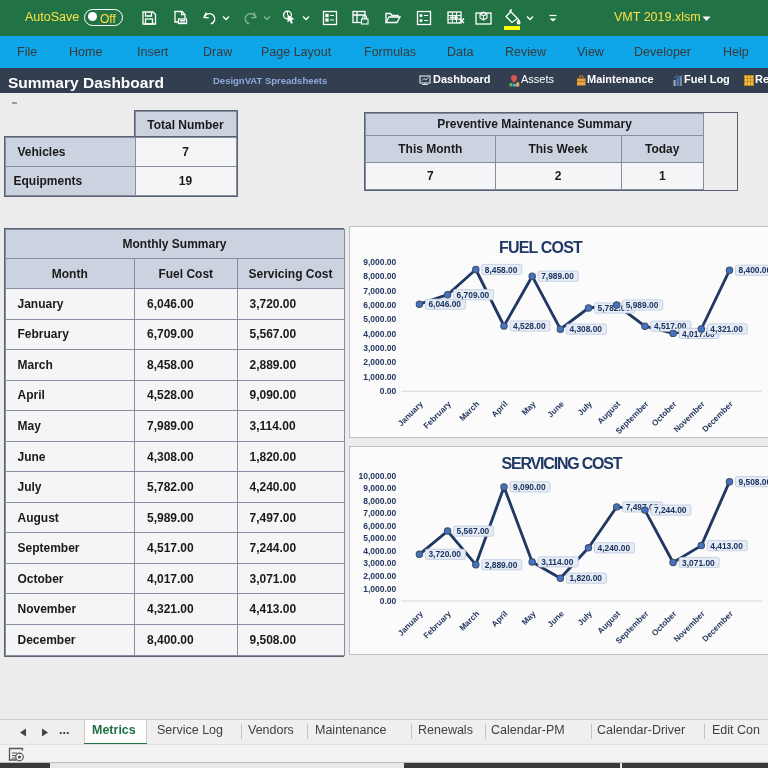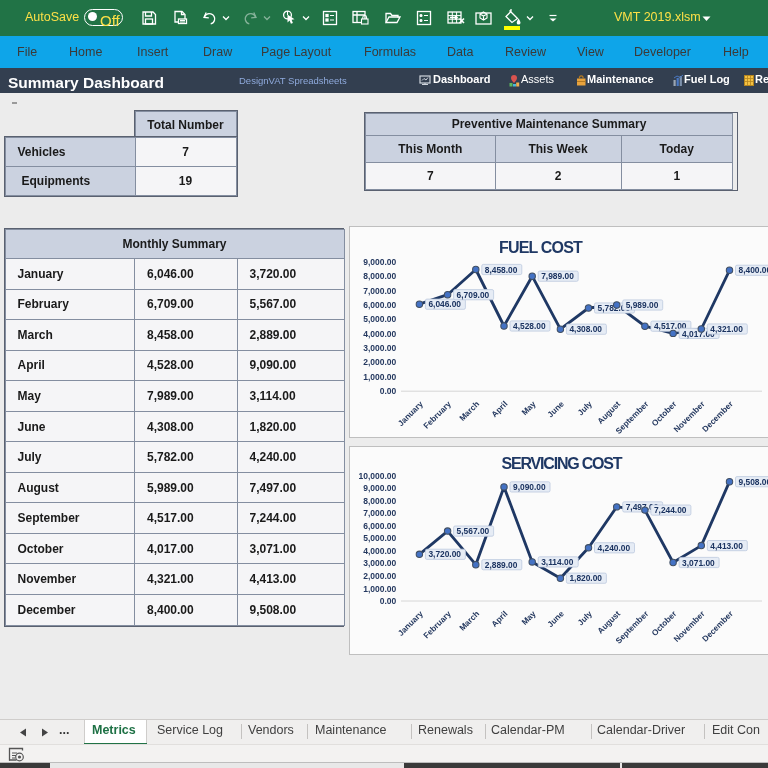--- a/index.html
+++ b/index.html
@@ -19,21 +19,21 @@
 .tabsep{position:absolute;top:3.5px;height:15px;width:1px;background:#c4c2c0}
 .tabtx{position:absolute;top:2.5px;font-size:12.5px;color:#404040;white-space:nowrap}
 #statusbar{position:absolute;left:0;top:744px;width:768px;height:19px;background:#f3f2f1;border-top:1px solid #e1dfdd}
 #taskstrip{position:absolute;left:0;top:763px;width:768px;height:5px;background:#e8e8e8}
 .dk{position:absolute;top:0;height:5px;background:#3a3a3a}
 </style></head><body>
 <div id="titlebar">
 <span style="position:absolute;left:25px;top:10px;font-size:12.5px">AutoSave</span>
 <div style="position:absolute;left:84px;top:9px;width:39px;height:17px;border:1.4px solid #fff;border-radius:9px">
       <div style="position:absolute;left:2.5px;top:2.2px;width:9px;height:9px;border-radius:50%;background:#fff"></div>
-      <span style="position:absolute;left:15px;top:2px;font-size:15px">Off</span>
+      <span style="position:absolute;left:15px;top:2px;font-size:12px">Off</span>
     </div>
 <svg class="abs" style="left:141px;top:10.0px" width="16" height="16" viewBox="0 0 16 16" fill="none" stroke="#ffffff" stroke-width="1.3">
       <path d="M2 2 h10 l2.5 2.5 V14 H2 Z"></path>
       <path d="M4.5 2 v4 h6 v-4"></path>
       <rect x="4.5" y="9" width="7" height="5"></rect>
     </svg>
 <svg class="abs" style="left:172px;top:10.0px" width="16" height="16" viewBox="0 0 16 16" fill="none" stroke="#ffffff" stroke-width="1.3">
       <path d="M3 1.5 h7 l3 3 V12 H3 Z"></path>
       <path d="M9.5 1.5 v3 h3"></path>
       <rect x="6.5" y="9" width="8" height="4.5" fill="#217346"></rect>
@@ -118,21 +118,21 @@
     <span style="left:261px">Page Layout</span>
     <span style="left:364px">Formulas</span>
     <span style="left:447px">Data</span>
     <span style="left:505px">Review</span>
     <span style="left:577px">View</span>
     <span style="left:634px">Developer</span>
     <span style="left:723px">Help</span>
   </div>
 <div id="banner">
 <span style="position:absolute;left:8px;top:5.5px;font-size:15.5px;font-weight:bold;color:#fff">Summary Dashboard</span>
-<span style="position:absolute;left:239px;top:7px;font-size:9.5px;font-weight:normal;color:#8faadc">DesignVAT Spreadsheets</span>
+<span style="position:absolute;left:213px;top:7px;font-size:9.5px;font-weight:bold;color:#8faadc">DesignVAT Spreadsheets</span>
 <svg class="abs" style="left:419px;top:6px" width="12" height="13" viewBox="0 0 12 13">
       <rect x="1" y="2" width="10" height="7" fill="none" stroke="#cfd5dd" stroke-width="1.2"></rect>
       <path d="M3 10.5 h6 M6 9 v1.5" stroke="#cfd5dd" stroke-width="1.2"></path>
       <path d="M3 6.5 l2-2 2 1.5 2-2.5" stroke="#cfd5dd" stroke-width="1" fill="none"></path>
     </svg>
     <span style="position:absolute;left:433px;top:5px;font-size:11px;font-weight:bold;color:#fff">Dashboard</span>
 <svg class="abs" style="left:508px;top:6px" width="12" height="13" viewBox="0 0 12 13">
       <path d="M6 1 a3 3 0 0 1 3 3 c0 2-3 5-3 5 s-3-3-3-5 a3 3 0 0 1 3-3Z" fill="#d9534f"></path>
       <rect x="1.5" y="9" width="3" height="3.5" fill="#5cb85c"></rect>
       <rect x="5" y="10" width="3" height="2.5" fill="#46b8da"></rect>
@@ -174,28 +174,28 @@
 <colgroup>
           <col style="width:130px">
           <col>
         </colgroup>
 <tbody>
           <tr>
             <td class="hd" style="height:29px;text-align:left;padding-left:12px">Vehicles</td>
             <td class="ctr">7</td>
           </tr>
 <tr>
-            <td class="hd" style="height:29px;text-align:left;padding-left:16px">Equipments</td>
+            <td class="hd" style="height:29px;text-align:left;padding-left:8px">Equipments</td>
             <td class="ctr">19</td>
           </tr>
 </tbody>
       </table>
     </div>
 <div class="tbl" style="left:364px;top:18.5px;width:374px">
-<table class="t" style="width:368px">
+<table class="t" style="width:339px">
 <colgroup>
           <col style="width:129.5px">
           <col style="width:126px">
           <col>
         </colgroup>
 <tbody>
           <tr>
             <td class="hd" colspan="3" style="height:22.5px">Preventive Maintenance Summary</td>
           </tr>
 <tr>
@@ -214,20 +214,25 @@
     <div class="tbl" style="left:3.5px;top:135px;width:340px">
 <table class="t" style="width:340px">
 <colgroup>
           <col style="width:129.5px">
           <col style="width:102.5px">
           <col>
         </colgroup>
 <tbody>
           <tr>
             <td class="hd" colspan="3" style="height:29px">Monthly Summary</td>
+          </tr>
+<tr>
+            <td class="hd" style="height:30px">Month</td>
+            <td class="hd">Fuel Cost</td>
+            <td class="hd">Servicing Cost</td>
           </tr>
 <tr>
             <td class="ml">January</td>
             <td class="mn">6,046.00</td>
             <td class="mn">3,720.00</td>
           </tr>
           <tr>
             <td class="ml">February</td>
             <td class="mn">6,709.00</td>
             <td class="mn">5,567.00</td>

